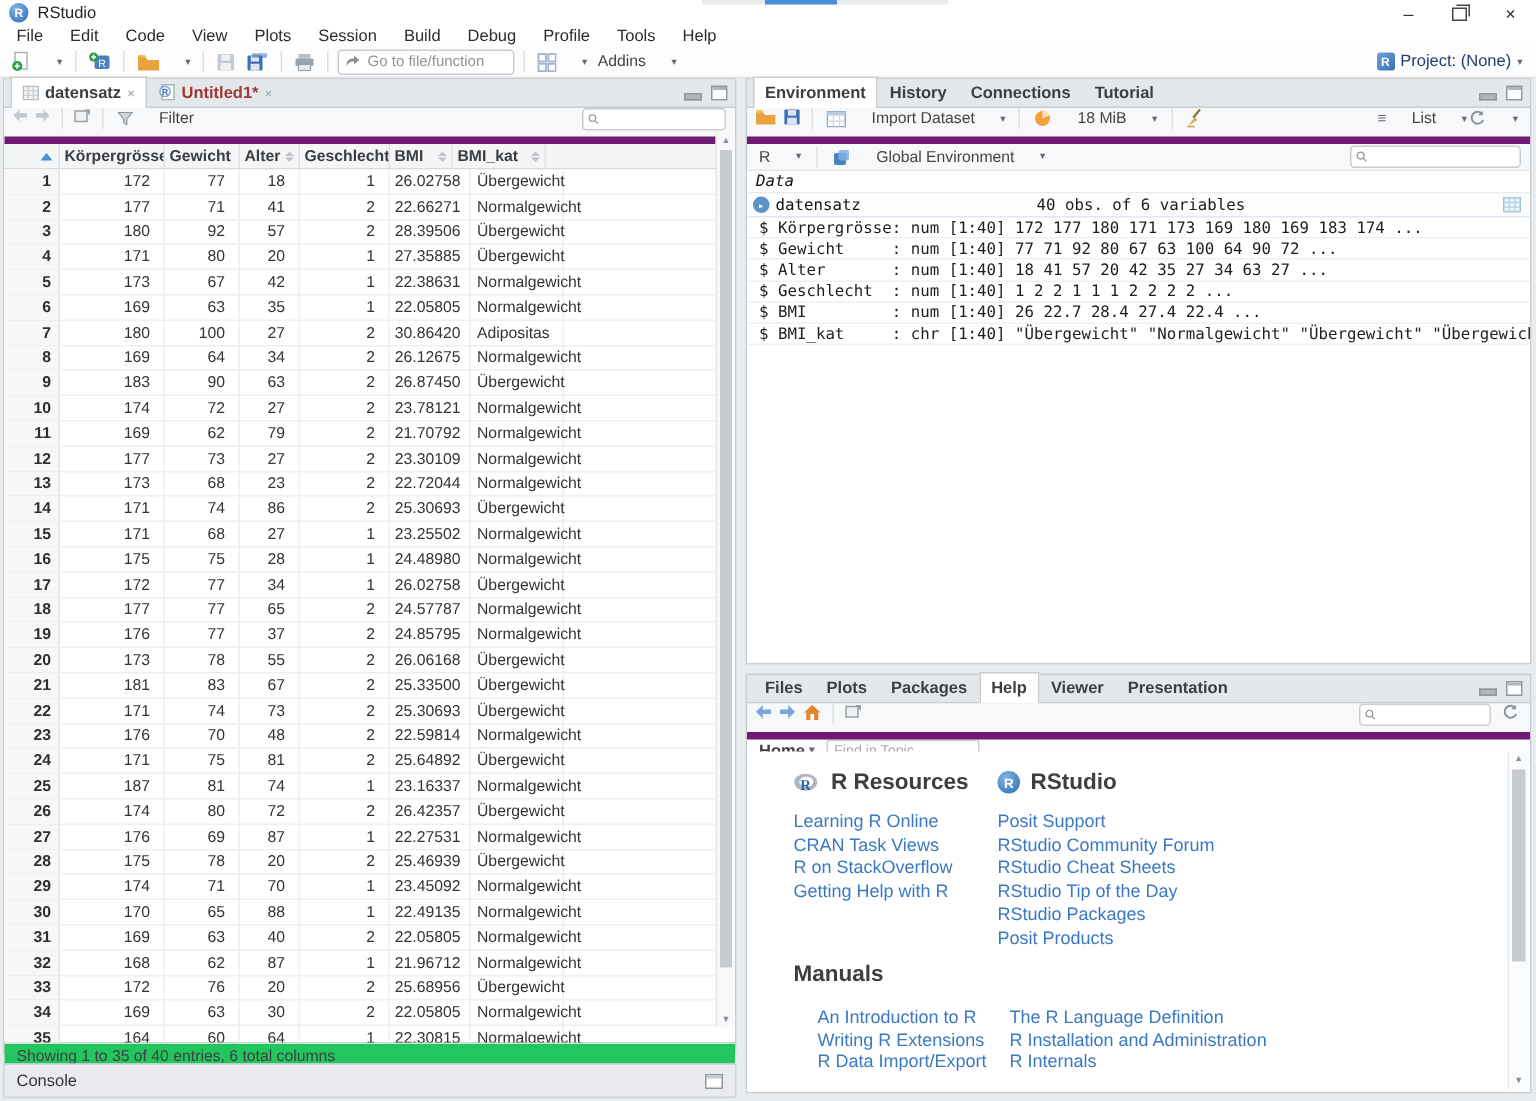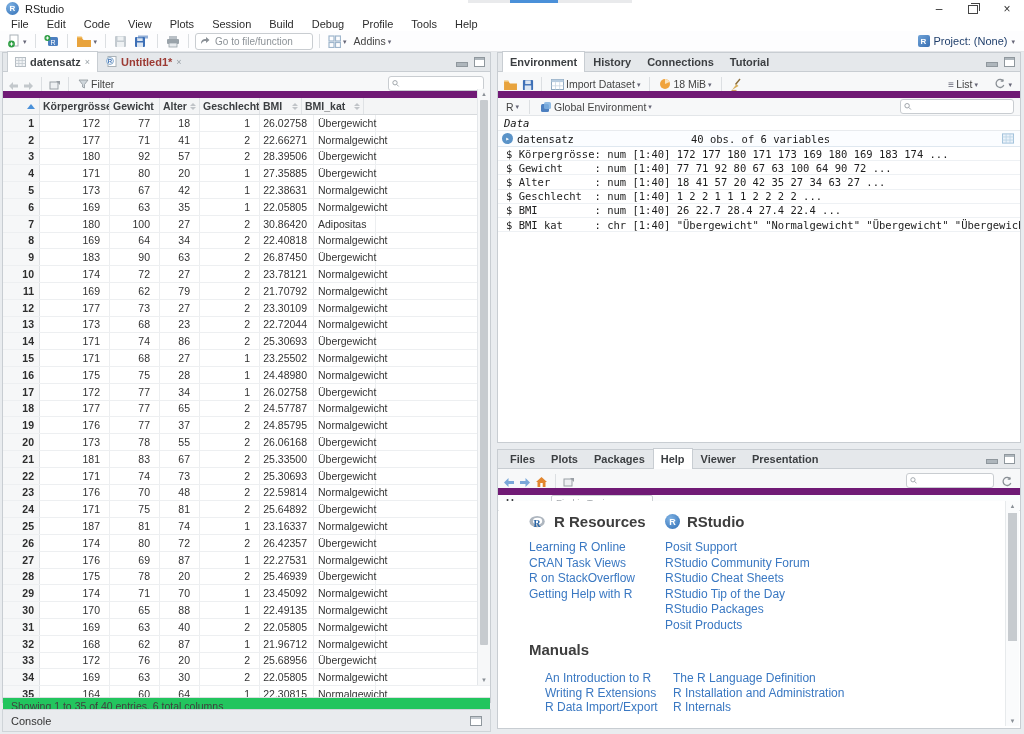--- a/index.html
+++ b/index.html
@@ -17,40 +17,40 @@
   .ic-restore::before{content:"";position:absolute;left:2px;top:-3px;width:8px;height:7px;border:1px solid #444;border-bottom:none;border-left:none;}
   .drag-strip{position:absolute;left:468px;top:0;width:164px;height:3px;background:#e9eaec;}
   .drag-strip .thumb{position:absolute;left:42px;top:0;width:48px;height:3px;background:#4a90d9;}
   
   .menubar{position:absolute;top:17px;left:0;right:0;height:14px;display:flex;padding-left:2px;background:#fff;}
   .menu-item{font-size:11px;color:#2c2c2c;padding:0 9px;line-height:14px;}
   
   .toolbar{position:absolute;top:31px;left:0;right:0;height:20px;border-bottom:1px solid #e3e5e8;background:#fdfdfe;
            display:flex;align-items:center;padding:0 5px;gap:3px;}
   .tsep{width:1px;height:14px;background:#dcdfe2;margin:0 3px;}
-  .tbtn{display:flex;align-items:center;gap:2px;padding:1px 2px;border-radius:2px;}
+  .tbtn{display:flex;align-items:center;gap:17px;padding:1px 2px;border-radius:2px;}
   .caret{font-size:7px;color:#667;line-height:1;}
   .goto-box{display:flex;align-items:center;gap:3px;width:108px;height:15px;border:1px solid #c9cdd1;border-radius:3px;background:#fff;padding:0 4px;}
   .goto-box input{border:none;outline:none;width:90px;font-size:10px;color:#555;font-family:"Liberation Sans",sans-serif;background:transparent;}
   .goto-box input::placeholder{color:#8d9398;}
   .project-chip{margin-left:auto;display:flex;align-items:center;gap:4px;font-size:11px;color:#1f3e6b;padding-right:4px;}
   .rcube{width:12px;height:12px;border-radius:2px;background:linear-gradient(135deg,#6fa3d8,#3a6fb2);color:#fff;
          font-size:8px;font-weight:bold;display:flex;align-items:center;justify-content:center;}
   
   .workspace{position:absolute;top:52px;left:0;right:0;bottom:0;background:#e9ecef;}
   .pane{position:absolute;background:#fff;border:1px solid #c8cdd2;box-sizing:border-box;}
   .tabbar{height:18px;background:#e5e8eb;border-bottom:1px solid #c8cdd2;display:flex;align-items:flex-end;padding-left:4px;position:relative;}
   .tab{display:flex;align-items:center;gap:4px;font-size:11px;color:#3c3f42;font-weight:600;padding:2px 7px;height:15px;
        border:1px solid transparent;border-bottom:none;}
   .tab.active{background:#fff;border-color:#c8cdd2;margin-bottom:-1px;padding-bottom:3px;}
   .tab .close{font-size:9px;color:#98a0a6;font-weight:normal;}
   .pane-wbtns{position:absolute;right:5px;top:4px;display:flex;gap:6px;align-items:center;}
   .pminbar{width:10px;height:3px;background:#aeb6bc;border:1px solid #8f979d;margin-top:5px;}
   .pmaxbox{width:9px;height:8px;border:1px solid #8f979d;background:#fff;box-shadow:inset 0 2px 0 #aeb6bc;}
-  .ptoolbar{height:19px;border-bottom:7px solid #701a75;background:#f7f8f9;display:flex;align-items:flex-end;padding:0 5px;gap:4px;position:relative;}
+  .ptoolbar{height:19px;border-bottom:5px solid #701a75;background:#f7f8f9;display:flex;align-items:flex-start;padding:0 5px;gap:4px;position:relative;}
   .lbl{font-size:10.5px;color:#444;}
   .searchbox{display:flex;align-items:center;gap:3px;height:13px;border:1px solid #c9cdd1;border-radius:3px;background:#fff;padding:0 3px;}
   .searchbox input{border:none;outline:none;font-size:10px;width:100%;background:transparent;}
   
   .src-pane{left:2px;top:0px;width:489px;height:651px;}
   .grid-header{display:flex;height:16px;background:#f4f5f6;border-bottom:1px solid #d7dadd;font-size:10.5px;font-weight:bold;color:#3b3e41;}
   .hnum{width:37px;box-sizing:border-box;border-right:1px solid #dfe2e5;display:flex;align-items:center;justify-content:flex-end;padding-right:4px;}
   .tri-up{width:0;height:0;border-left:4px solid transparent;border-right:4px solid transparent;border-bottom:5px solid #4a90d9;}
   .hcell{box-sizing:border-box;border-right:1px solid #dfe2e5;display:flex;align-items:center;justify-content:space-between;padding:0 3px;overflow:hidden;}
   .sortpair{display:flex;flex-direction:column;gap:1px;align-items:center;}
@@ -399,21 +399,21 @@
           <span class="cell num c4">30.86420</span>
           <span class="cell txt c5">Adipositas</span>
         </div>
 
         <div class="grow i7">
           <span class="cn">8</span>
           <span class="cell num c0">169</span>
           <span class="cell num c1">64</span>
           <span class="cell num c2">34</span>
           <span class="cell num c3">2</span>
-          <span class="cell num c4">22.40818</span>
+          <span class="cell num c4">26.12675</span>
           <span class="cell txt c5">Normalgewicht</span>
         </div>
 
         <div class="grow i8">
           <span class="cn">9</span>
           <span class="cell num c0">183</span>
           <span class="cell num c1">90</span>
           <span class="cell num c2">63</span>
           <span class="cell num c3">2</span>
           <span class="cell num c4">26.87450</span>

